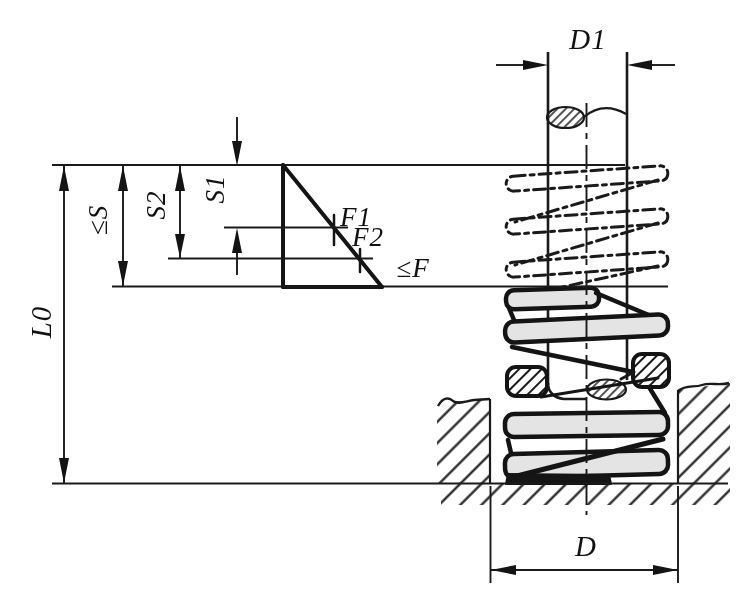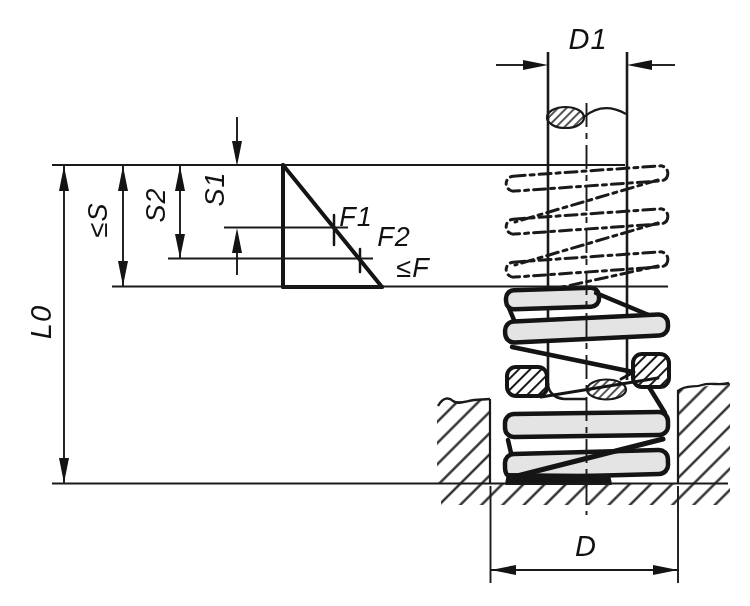--- a/index.html
+++ b/index.html
@@ -1,17 +1,17 @@
 <!DOCTYPE html>
 <html><head>
 <meta charset="utf-8">
 <style>
   html,body{margin:0;padding:0;background:#fff;}
   #stage{position:relative;width:750px;height:606px;background:#fff;overflow:hidden;
-         font-family:Liberation Sans, sans-serif;}
+         font-family:Liberation Serif, serif;}
   #stage svg{position:absolute;left:0;top:0;}
   .lbl{position:absolute;color:#111;font-style:italic;font-weight:500;
        font-size:27px;line-height:1;white-space:nowrap;
        transform:translate(-50%,-50%);letter-spacing:1px;}
   .lbl.rot{transform:translate(-50%,-50%) rotate(-90deg);}
   .lbl.big{font-size:29px;}
 </style>
 </head>
 <body>
 
@@ -132,16 +132,16 @@
   <line x1="586.5" y1="103" x2="586.5" y2="515" stroke="#1a1a1a" stroke-width="1.9" stroke-dasharray="24 6 6 6"></line>
 </svg>
 
 <div class="lbl big" style="left:588px;top:39px">D1</div>
 <div class="lbl big" style="left:586px;top:546px">D</div>
 <div class="lbl big rot" style="left:41px;top:322px">L0</div>
 <div class="lbl rot" style="left:98px;top:220px">≤S</div>
 <div class="lbl rot" style="left:156px;top:205px">S2</div>
 <div class="lbl rot" style="left:215px;top:189px">S1</div>
 <div class="lbl" style="left:356px;top:217px">F1</div>
-<div class="lbl" style="left:394px;top:237px">F2</div>
+<div class="lbl" style="left:368px;top:237px">F2</div>
 <div class="lbl" style="left:413px;top:268px">≤F</div>
 
 </div>
 
 </body></html>

